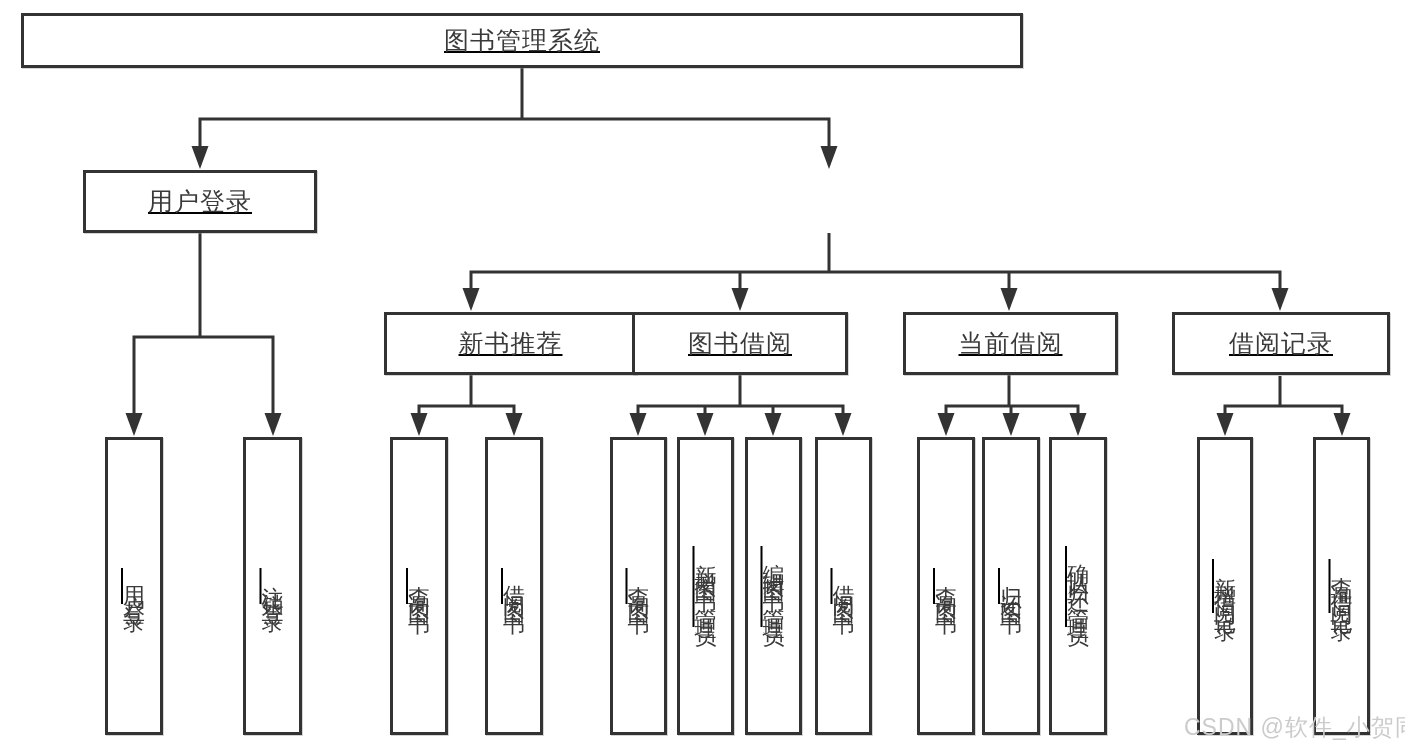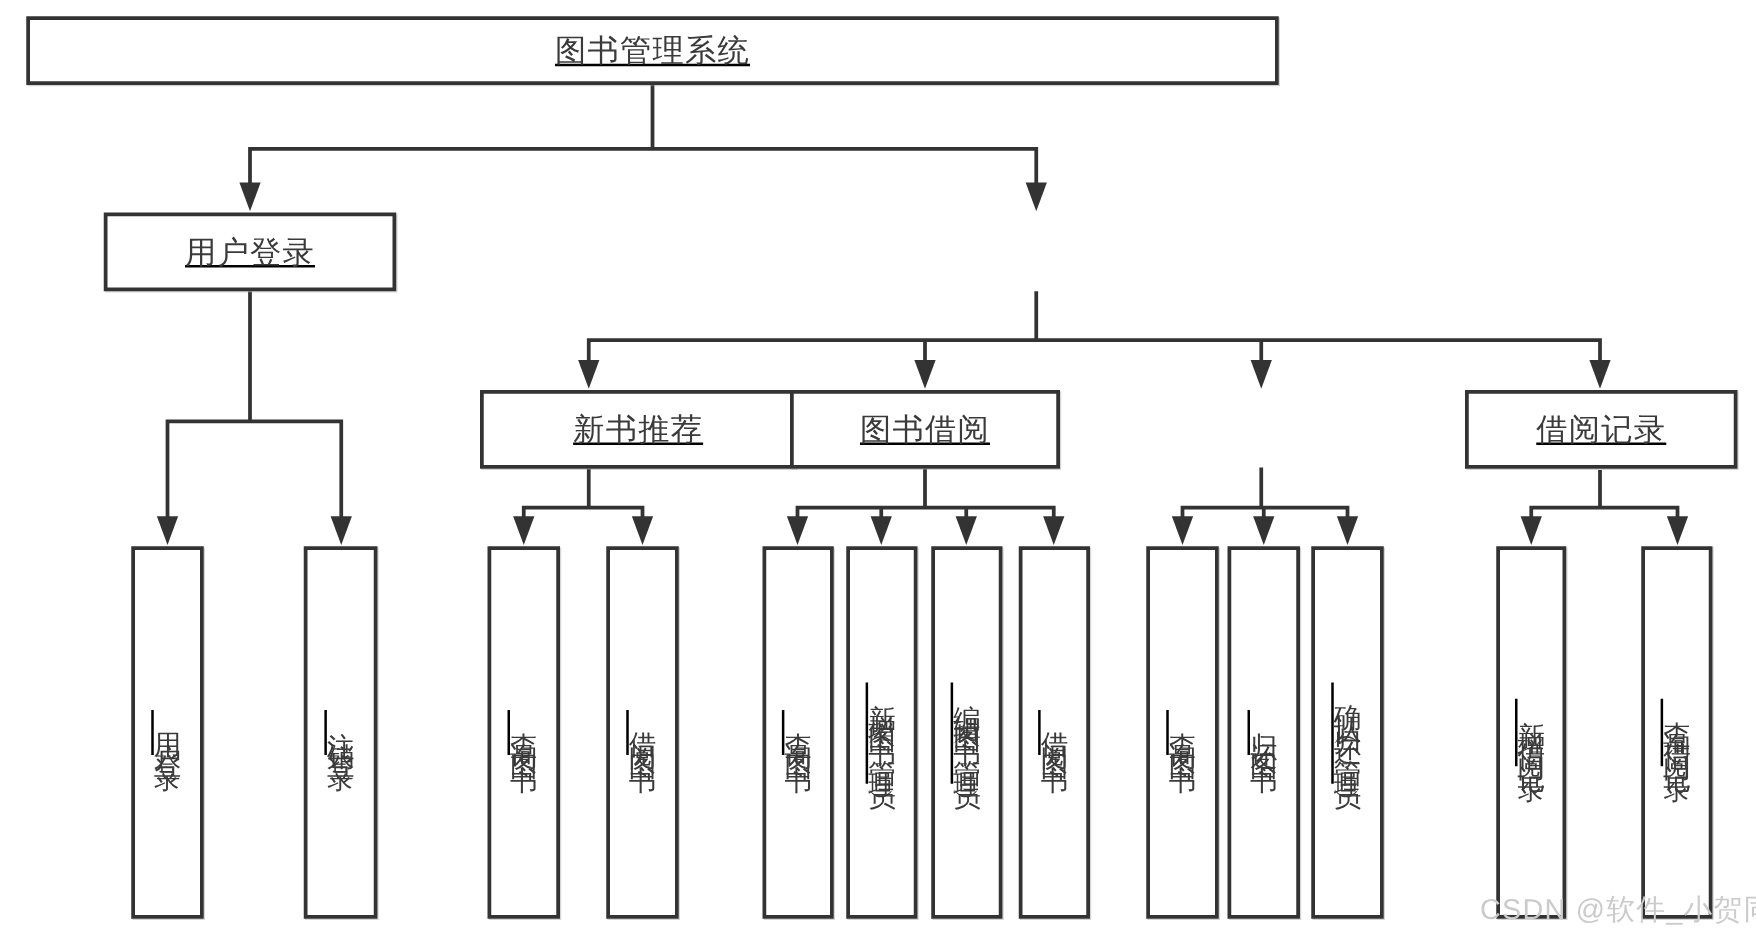--- a/index.html
+++ b/index.html
@@ -93,20 +93,23 @@
   <div class="node h" style="left:83px;top:170px;width:234px;height:63px">
     <span>用户登录</span>
   </div>
 
   <div class="node h" style="left:384px;top:312px;width:253px;height:63px">
     <span>新书推荐</span>
   </div>
   <div class="node h" style="left:632px;top:312px;width:216px;height:63px">
     <span>图书借阅</span>
   </div>
+  <div class="node h" style="left:903px;top:312px;width:215px;height:63px">
+    <span>当前借阅</span>
+  </div>
   <div class="node h" style="left:1172px;top:312px;width:218px;height:63px">
     <span>借阅记录</span>
   </div>
 
   <div class="node v" style="left:105px;top:437px;width:58px;height:298px">
     <span>用户登录</span>
   </div>
   <div class="node v" style="left:243px;top:437px;width:59px;height:298px">
     <span>注销登录</span>
   </div>

